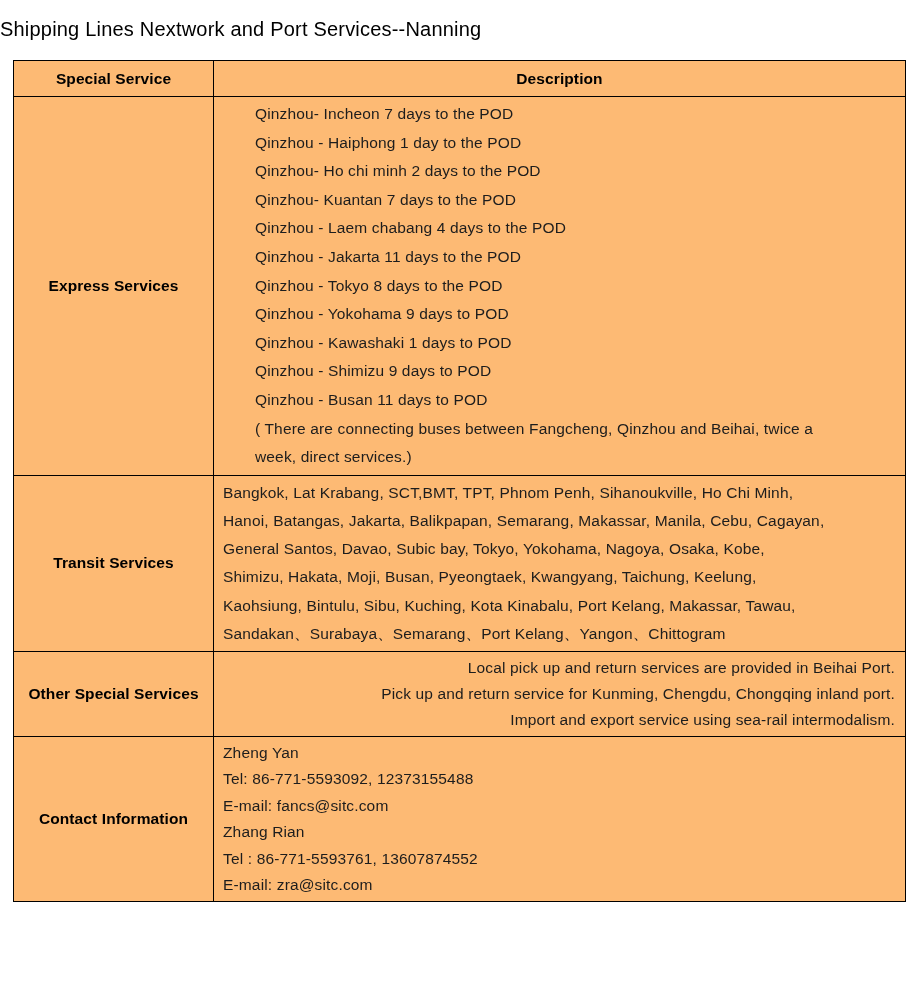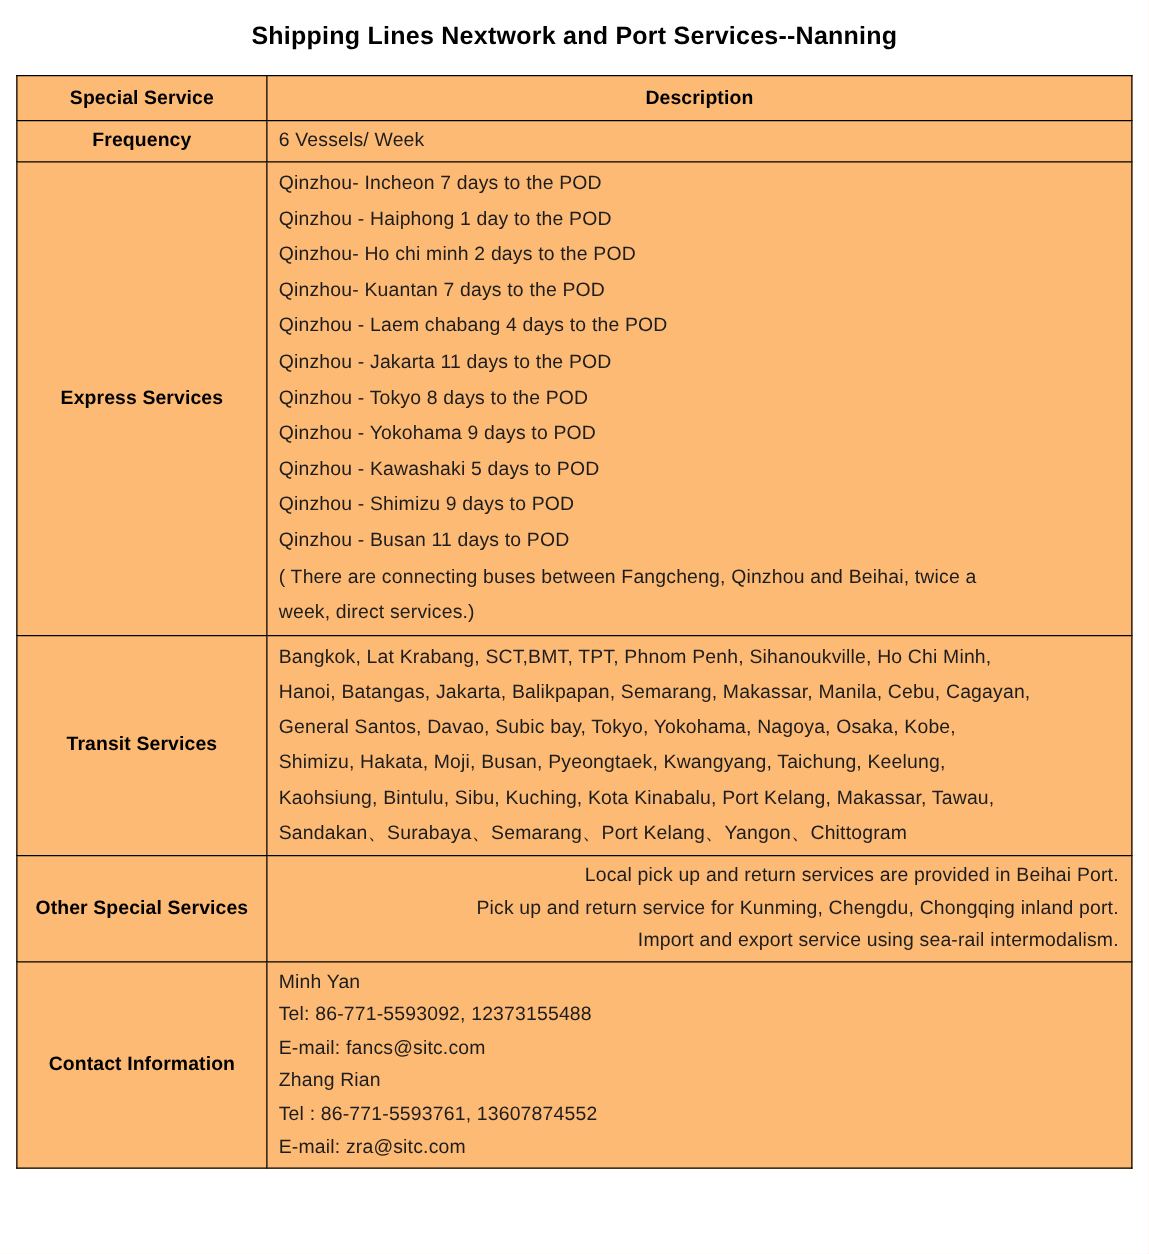--- a/index.html
+++ b/index.html
@@ -9,23 +9,23 @@
   }
   body {
     width: 919px;
     height: 1003px;
     font-family: "Liberation Sans", "DejaVu Sans", sans-serif;
     color: #1d1d1d;
     overflow: hidden;
   }
   .page-title {
     margin: 18px 0 0 0;
-    text-align: center;
+    text-align: left;
     font-size: 20px;
-    font-weight: 700;
+    font-weight: 400;
     color: #000000;
     letter-spacing: 0.2px;
   }
   table.services {
     border-collapse: collapse;
     table-layout: fixed;
     width: 893px;
     margin: 19px 0 0 13px;
     background: #fdba74;
   }
@@ -60,21 +60,21 @@
     color: #1d1d1d;
   }
   .desc-cell p {
     margin: 0;
     white-space: pre-wrap;
     letter-spacing: 0.15px;
   }
   tr.r-frequency            .desc-cell { height: 31px; }
   tr.r-frequency            p { line-height: 26px; }
   tr.r-express-services     .desc-cell { height: 370px; }
-  tr.r-express-services     p { line-height: 28.6px; }
+  tr.r-express-services     p { line-height: 28.6px; margin-left: 32px; }
   tr.r-direct-services      .desc-cell { height: 54px; }
   tr.r-direct-services      p { line-height: 26.5px; }
   tr.r-transit-services     .desc-cell { height: 167px; }
   tr.r-transit-services     p { line-height: 28.2px; }
   tr.r-other-special-services .desc-cell { height: 75px; }
   tr.r-other-special-services p { line-height: 26px; text-align: right; }
   tr.r-contact-information  .desc-cell { height: 156px; }
   tr.r-contact-information  p { line-height: 26.4px; }
 </style>
 </head>
@@ -87,38 +87,32 @@
     <col class="c-label">
     <col class="c-desc">
   </colgroup>
   <thead>
     <tr>
       <th>Special Service</th>
       <th>Description</th>
     </tr>
   </thead>
   <tbody>
-      <tr class="r-frequency">
-        <th class="label-cell">Frequency</th>
-        <td class="desc-cell">
-          <p>6 Vessels/ Week</p>
-        </td>
-      </tr>
       <tr class="r-express-services">
         <th class="label-cell">Express Services</th>
         <td class="desc-cell">
           <p>Qinzhou- Incheon 7 days to the POD</p>
           <p>Qinzhou - Haiphong 1 day to the POD</p>
           <p>Qinzhou- Ho chi minh 2 days to the POD</p>
           <p>Qinzhou- Kuantan 7 days to the POD</p>
           <p>Qinzhou - Laem chabang 4 days to the POD</p>
           <p>Qinzhou - Jakarta 11 days to the POD</p>
           <p>Qinzhou - Tokyo 8 days to the POD</p>
           <p>Qinzhou - Yokohama 9 days to POD</p>
-          <p>Qinzhou - Kawashaki 5 days to POD</p>
+          <p>Qinzhou - Kawashaki 1 days to POD</p>
           <p>Qinzhou - Shimizu 9 days to POD</p>
           <p>Qinzhou - Busan 11 days to POD</p>
           <p>( There are connecting buses between Fangcheng, Qinzhou and Beihai, twice a</p>
           <p>week, direct services.)</p>
         </td>
       </tr>
       <tr class="r-transit-services">
         <th class="label-cell">Transit Services</th>
         <td class="desc-cell">
           <p>Bangkok, Lat Krabang, SCT,BMT, TPT, Phnom Penh, Sihanoukville, Ho Chi Minh,</p>
@@ -133,21 +127,21 @@
         <th class="label-cell">Other Special Services</th>
         <td class="desc-cell">
           <p>Local pick up and return services are provided in Beihai Port.</p>
           <p>Pick up and return service for Kunming, Chengdu, Chongqing inland port.</p>
           <p>Import and export service using sea-rail intermodalism.</p>
         </td>
       </tr>
       <tr class="r-contact-information">
         <th class="label-cell">Contact Information</th>
         <td class="desc-cell">
-          <p>Minh Yan</p>
+          <p>Zheng Yan</p>
           <p>Tel: 86-771-5593092, 12373155488</p>
           <p>E-mail: fancs@sitc.com</p>
           <p>Zhang Rian</p>
           <p>Tel : 86-771-5593761, 13607874552</p>
           <p>E-mail: zra@sitc.com</p>
         </td>
       </tr>
     </tbody>
 </table>
 

